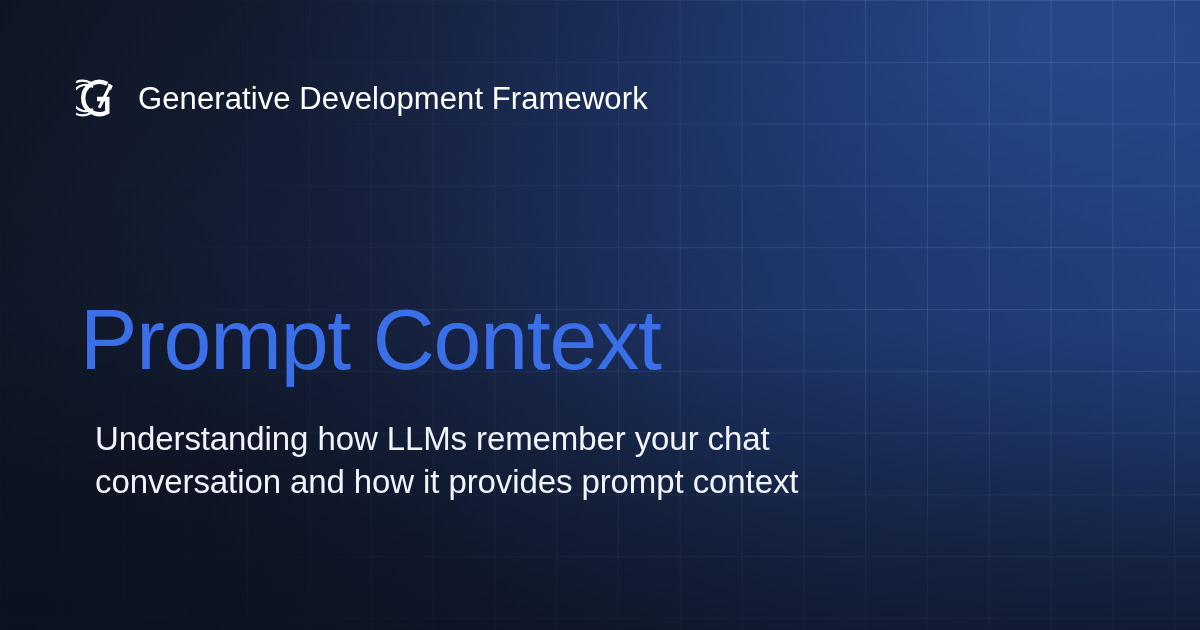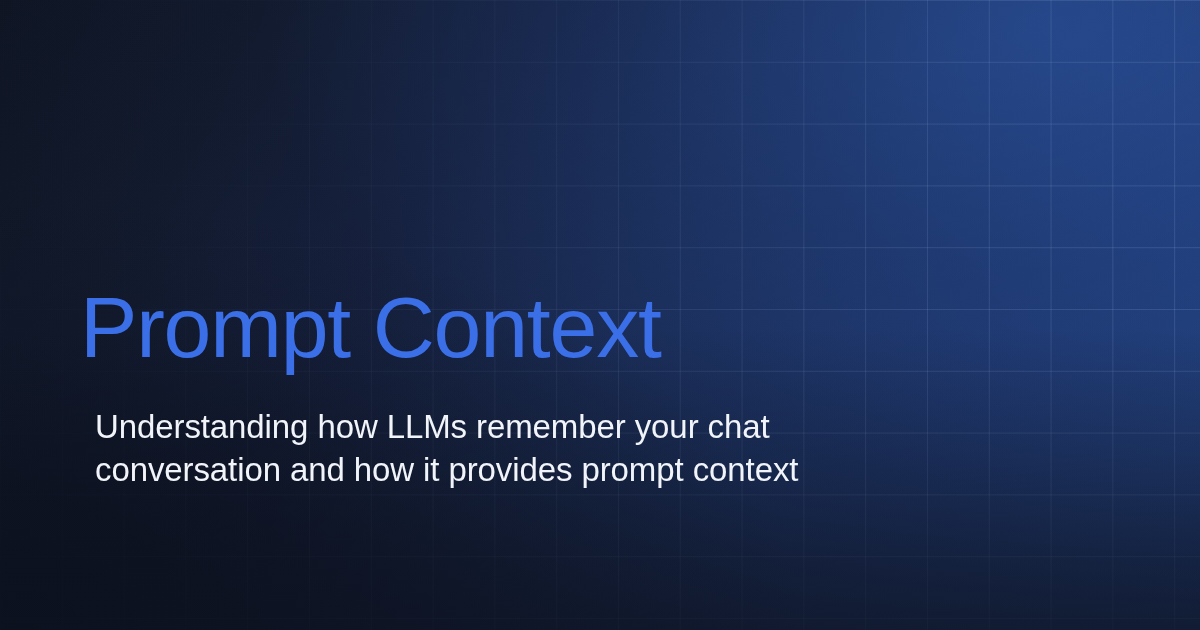--- a/index.html
+++ b/index.html
@@ -113,21 +113,21 @@
     font-weight: 400;
     letter-spacing: 0.1px;
     line-height: 1;
     white-space: nowrap;
   }
 
   
   .content {
     position: absolute;
     left: 80px;
-    top: 284px;
+    top: 296px;
     width: 860px;
   }
   .headline {
     color: #3b6fe8;
     font-size: 86px;
     font-weight: 400;
     line-height: 1.0;
     letter-spacing: -1.2px;
     margin: 0;
     white-space: nowrap;
@@ -147,19 +147,31 @@
 <body>
 
 <div id="og-card">
 
   <div class="bg-base"></div>
   <div class="bg-glow"></div>
   <div class="bg-dark-corner"></div>
   <div class="bg-grid"></div>
   <div class="bg-grid-fade"></div>
 
+  <div class="brand">
+    <svg class="brand-logo" viewBox="0 0 64 64" aria-hidden="true">
+      <g fill="none" stroke="#ffffff" stroke-width="3.2">
+        <path d="M20.5 9.5 A25 25 0 1 0 20.5 54.5" stroke-linecap="round"></path>
+        <path d="M23.5 15.5 A19.2 19.2 0 1 0 23.5 48.5" stroke-linecap="round"></path>
+      </g>
+      <path d="M45.5 11.5 A23.5 23.5 0 1 0 45.5 52.5 L45.5 33.5 L30.5 33.5" fill="none" stroke="#ffffff" stroke-width="6.4" stroke-linejoin="miter" stroke-linecap="butt"></path>
+      <path d="M49.5 14.5 L34.5 44.5" fill="none" stroke="#ffffff" stroke-width="4.6" stroke-linecap="round"></path>
+      <path d="M45.5 10.5 L53.5 14.0 L50.5 21.0 Z" fill="#ffffff"></path>
+    </svg>
+    <span class="brand-name">Generative Development Framework</span>
+  </div>
 
   <div class="content">
     <h1 class="headline">Prompt Context</h1>
     <p class="subhead">Understanding how LLMs remember your chat conversation and how it provides prompt context</p>
   </div>
 
 </div>
 
 </body></html>

